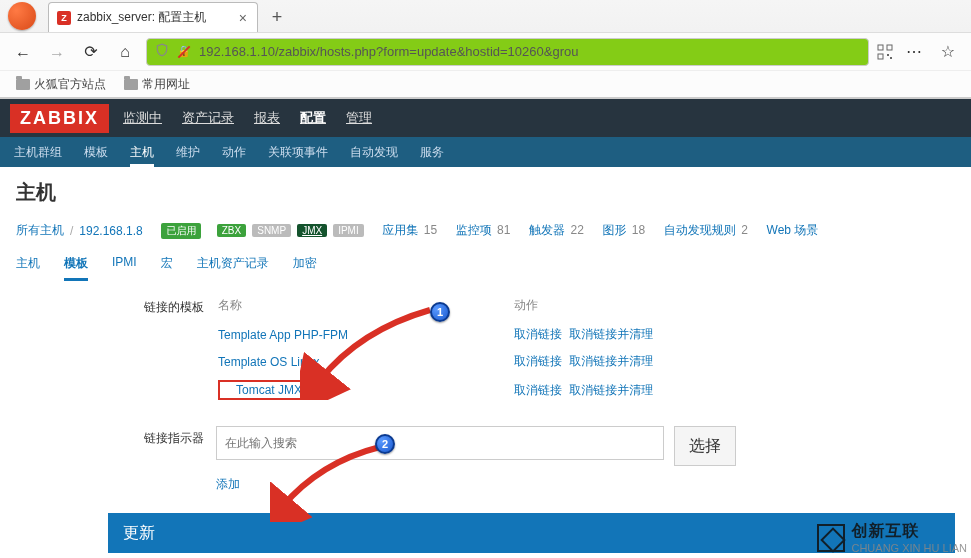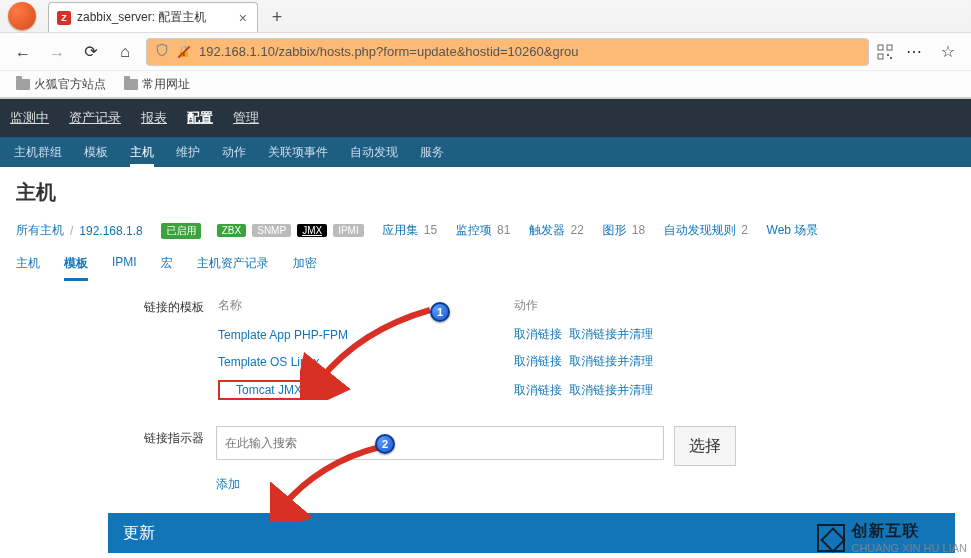--- a/index.html
+++ b/index.html
@@ -13,21 +13,21 @@
   box-shadow: 0 1px 2px rgba(0,0,0,0.3);
 }
 .tab { display: flex; align-items: center; height: 30px; padding: 0 10px 0 8px; background: #fff; border: 1px solid #bbb; border-bottom: none; border-radius: 4px 4px 0 0; font-size: 12px; color: #333; width: 210px; gap: 6px; }
 .tab .favicon { width: 14px; height: 14px; background: #d93025; color: #fff; font-size: 9px; text-align: center; line-height: 14px; font-weight: bold; border-radius: 2px; }
 .tab .close { margin-left: auto; font-size: 14px; color: #666; }
 .newtab { width: 26px; height: 26px; display: flex; align-items: center; justify-content: center; font-size: 18px; color: #555; margin-left: 6px; margin-bottom: 2px; }
 
 .addr-bar { height: 38px; display: flex; align-items: center; padding: 0 10px; gap: 8px; background: #fcfcfc; border-top: 1px solid #ddd; }
 .nav-btn { width: 26px; height: 26px; display: flex; align-items: center; justify-content: center; color: #333; font-size: 16px; border-radius: 4px; }
 .nav-btn.disabled { color: #aaa; }
-.url-box { flex: 1; display: flex; align-items: center; height: 28px; border: 1px solid #ccc; border-radius: 4px; background: #fdba74; padding: 0 8px; gap: 8px; font-size: 13px; color: #555; overflow: hidden; white-space: nowrap; }
+.url-box { flex: 1; display: flex; align-items: center; height: 28px; border: 1px solid #ccc; border-radius: 4px; background: #84cc16; padding: 0 8px; gap: 8px; font-size: 13px; color: #555; overflow: hidden; white-space: nowrap; }
 .url-box .shield { width: 14px; height: 14px; }
 .url-box .slash-lock { position: relative; width: 14px; height: 14px; }
 .url-box .slash-lock::before { content: '🔒'; font-size: 11px; position: absolute; color: #888; }
 .url-box .slash-lock::after { content: ''; position: absolute; width: 16px; height: 2px; background: #d93025; transform: rotate(-45deg); top: 6px; left: -1px; }
 .qr-icon { width: 16px; height: 16px; display: flex; align-items: center; justify-content: center; }
 
 .bookmarks { height: 28px; display: flex; align-items: center; padding: 0 16px; gap: 18px; font-size: 12px; color: #444; background: #fcfcfc; border-top: 1px solid #eee; border-bottom: 1px solid #ccc; }
 .bm-item { display: flex; align-items: center; gap: 4px; }
 .folder-icon { width: 14px; height: 11px; background: #a0a0a0; border-radius: 1px; position: relative; }
 .folder-icon::before { content: ''; position: absolute; top: -3px; left: 0; width: 6px; height: 3px; background: #a0a0a0; border-radius: 1px 1px 0 0; }
@@ -41,21 +41,21 @@
 .sub-nav { background: #1e5e81; display: flex; align-items: center; height: 30px; padding-left: 14px; gap: 22px; font-size: 12px; color: #cde; }
 .sub-nav .item { padding: 6px 0; }
 .sub-nav .item.active { color: #fff; border-bottom: 3px solid #fff; padding-bottom: 3px; }
 
 .content { padding: 12px 16px; }
 .page-title { font-size: 20px; color: #333; margin-bottom: 16px; }
 .filter-row { display: flex; align-items: center; gap: 6px; font-size: 12px; color: #1275b8; flex-wrap: wrap; margin-bottom: 10px; }
 .filter-row .sep { color: #aaa; }
 .badge { padding: 1px 5px; font-size: 10px; color: #fff; border-radius: 2px; }
 .badge.green { background: #3ca23c; } .badge.zbx { background: #3ca23c; }
-.badge.grey { background: #bbb; } .badge.jmx { background: #000000; text-decoration: underline; }
+.badge.grey { background: #bbb; } .badge.jmx { background: #14532d; text-decoration: underline; }
 .linkish { color: #1275b8; }
 .metric { color: #555; }
 .metric .num { color: #888; margin-left: 2px; }
 
 .tabs { display: flex; gap: 24px; font-size: 12px; color: #1275b8; border-bottom: 0; margin-bottom: 14px; }
 .tabs .tab-item { padding: 6px 0; }
 .tabs .tab-item.active { border-bottom: 3px solid #1275b8; color: #1275b8; font-weight: bold; }
 
 .form-row { display: flex; margin-bottom: 20px; }
 .form-label { width: 200px; text-align: right; padding-right: 12px; font-size: 12px; color: #333; padding-top: 4px; }
@@ -129,20 +129,21 @@
     </div>
     <div class="bm-item">
       <span class="folder-icon"></span>
       <span>常用网址</span>
     </div>
   </div>
 </div>
 
 <div class="page">
   <div class="zbx-header">
+    <div class="zbx-logo">ZABBIX</div>
     <div class="main-nav">
       <span class="item">监测中</span>
       <span class="item">资产记录</span>
       <span class="item">报表</span>
       <span class="item active">配置</span>
       <span class="item">管理</span>
     </div>
   </div>
   <div class="sub-nav">
     <span class="item">主机群组</span>

